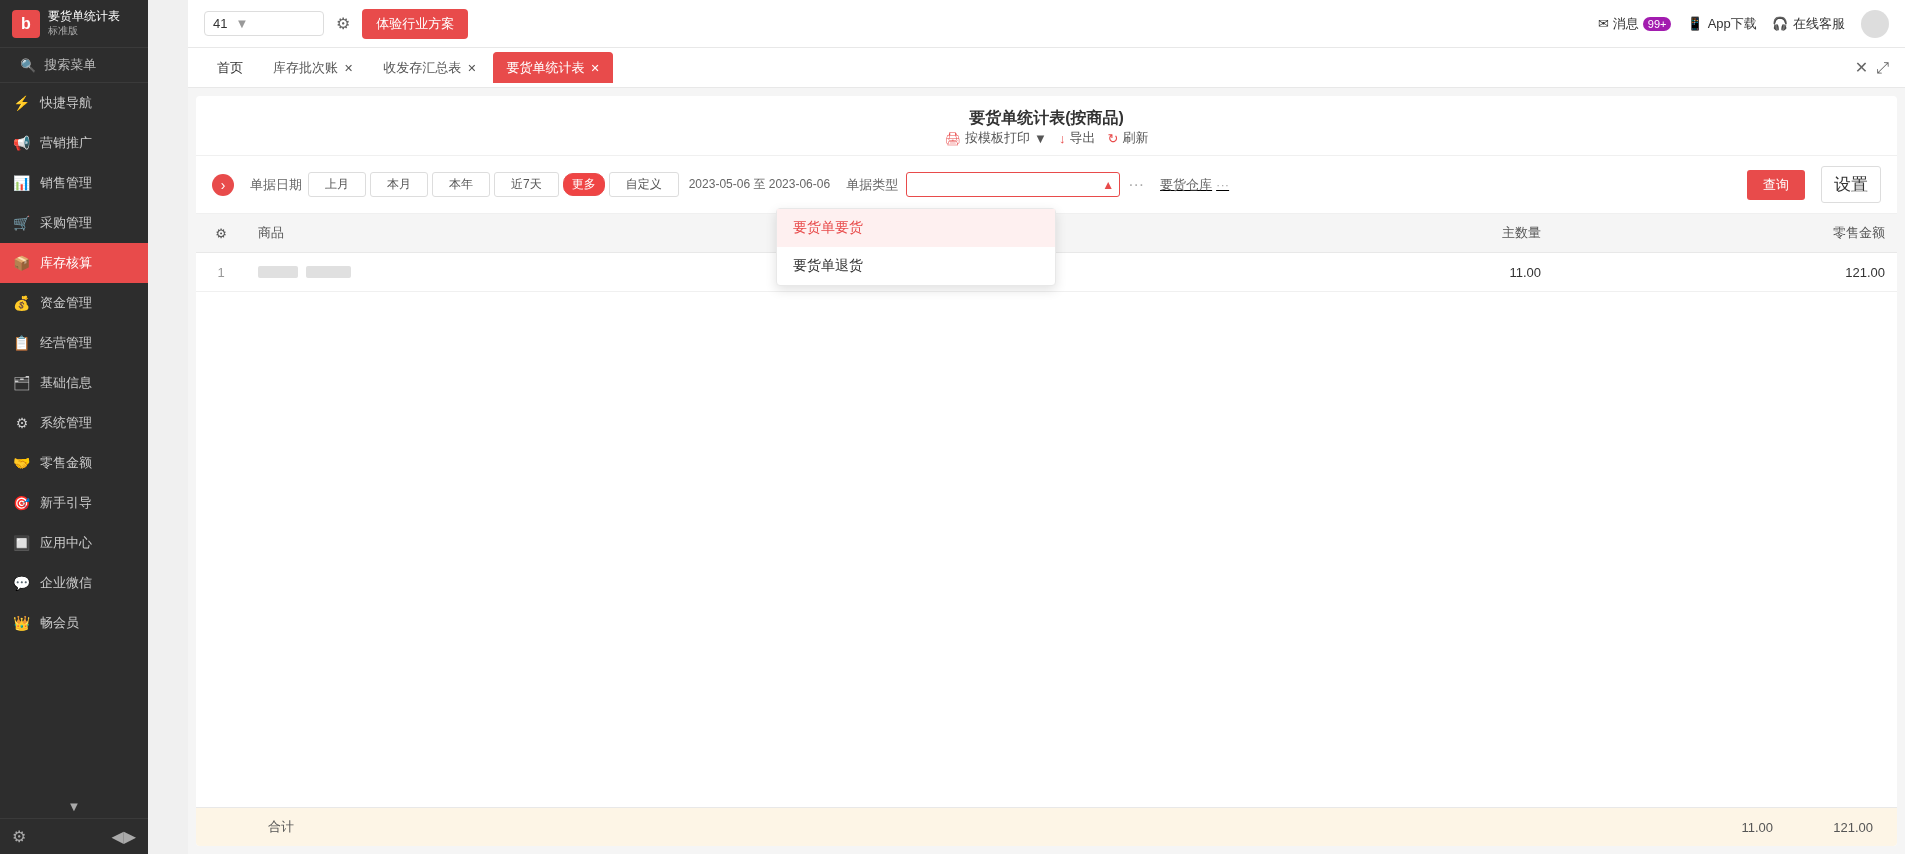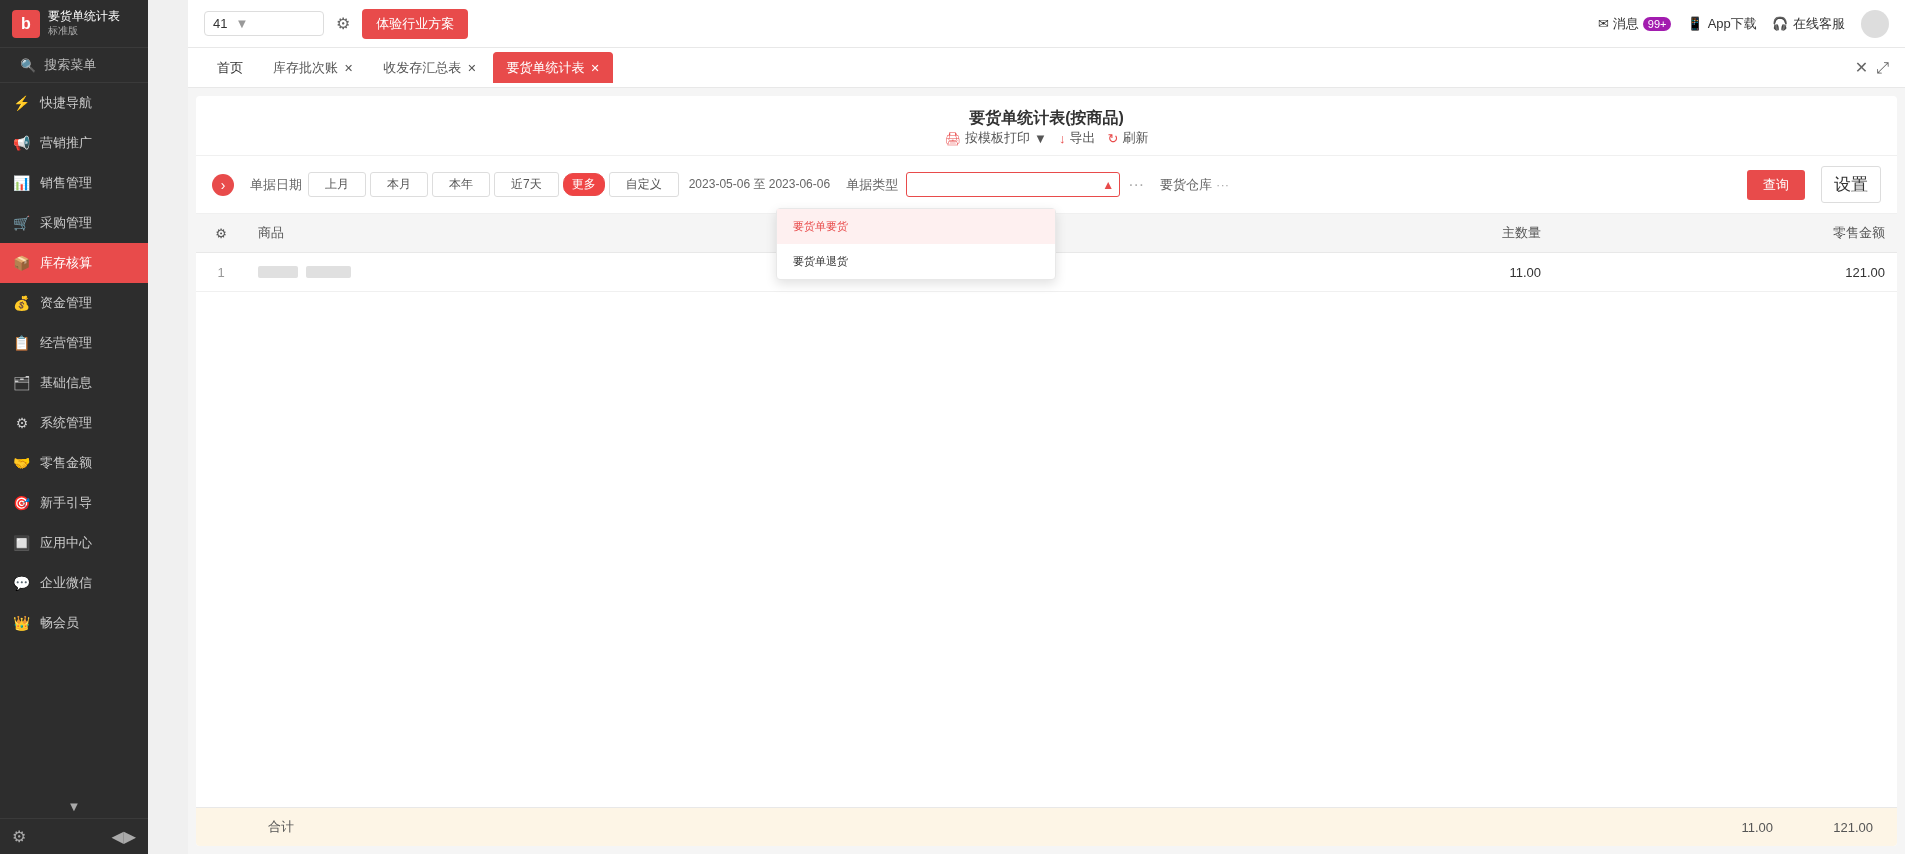--- a/index.html
+++ b/index.html
@@ -242,21 +242,21 @@
       position: absolute;
       right: 6px;
       top: 50%;
       transform: translateY(-50%);
       color: #e84b4b;
       font-size: 12px;
       pointer-events: none;
     }
     .filter-more-btn { color: #aaa; cursor: pointer; font-size: 16px; }
 
-    .warehouse-filter { display: flex; align-items: center; gap: 4px; }
+    .warehouse-filter { display: flex; align-items: center; gap: 4px; text-decoration: underline; }
     .warehouse-label { color: #666; font-size: 13px; }
     .warehouse-more { color: #aaa; cursor: pointer; }
 
     .query-btn {
       background: #e84b4b;
       color: #fff;
       border: none;
       border-radius: 3px;
       padding: 6px 16px;
       font-size: 13px;
@@ -280,21 +280,21 @@
       left: 580px;
       width: 280px;
       background: #fff;
       border: 1px solid #e8e8e8;
       border-radius: 4px;
       box-shadow: 0 4px 12px rgba(0,0,0,0.12);
       z-index: 100;
     }
     .dropdown-item {
       padding: 10px 16px;
-      font-size: 11px;
+      font-size: 14px;
       color: #333;
       cursor: pointer;
     }
     .dropdown-item.selected { background: #fef0f0; color: #e84b4b; }
 
     
     .table-container {
       flex: 1;
       overflow: auto;
     }

